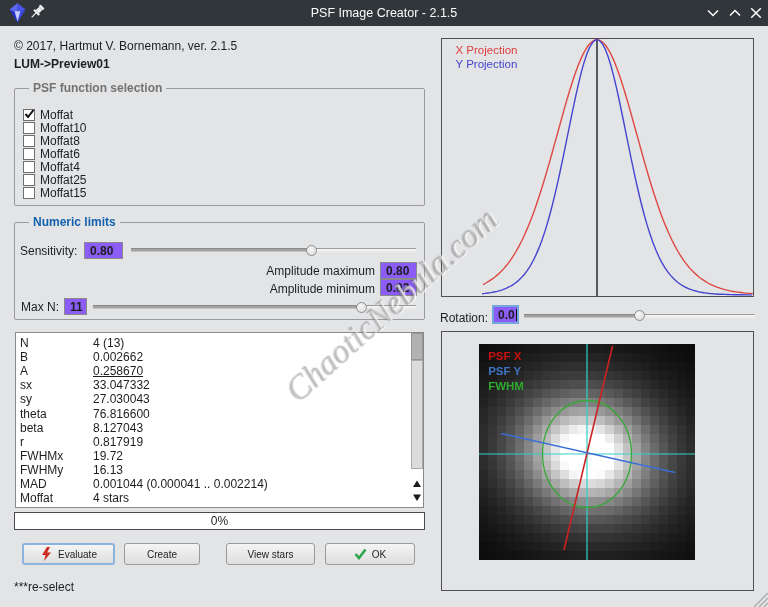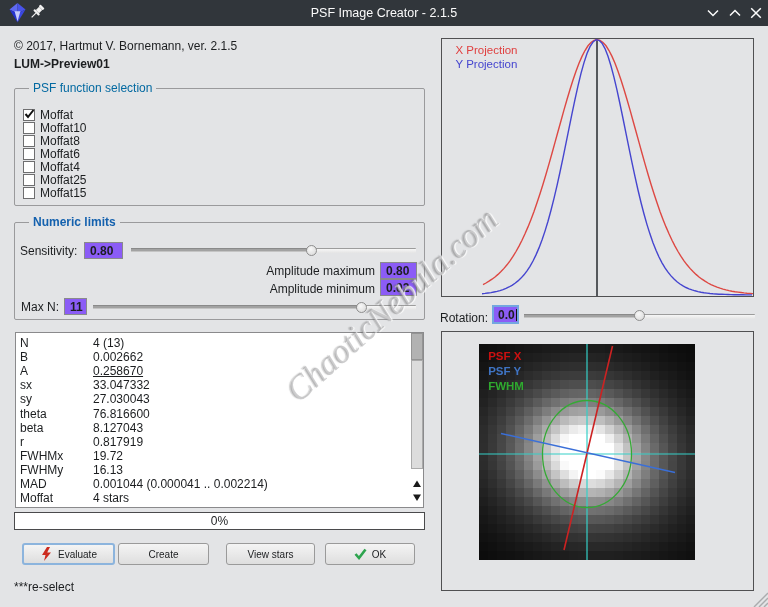--- a/index.html
+++ b/index.html
@@ -41,21 +41,21 @@
     <path d="M4 7.5 L9 2.5 L14 7.5" stroke="#fcfcfc" stroke-width="1.5" fill="none"></path>
   </svg>
 <svg class="abs" style="left:748px;top:6px" width="16" height="14" viewBox="0 0 16 14">
     <path d="M3.2 2.2 L12.8 11.8 M12.8 2.2 L3.2 11.8" stroke="#fcfcfc" stroke-width="1.5" fill="none"></path>
   </svg>
 
 <div class="abs" style="left:14px;top:39px;">© 2017, Hartmut V. Bornemann, ver. 2.1.5</div>
 <div class="abs" style="left:14px;top:57px;font-weight:bold;">LUM-&gt;Preview01</div>
 
 <div class="fieldset" style="left:14px;top:88px;width:411px;height:118px;"></div>
-<div class="abs" style="left:29px;top:81px;background:#e3e4e6;padding:0 4px;color:#0369a1;font-weight:normal;">PSF function selection</div>
+<div class="abs" style="left:29px;top:81px;background:#e3e4e6;padding:0 4px;color:#737373;font-weight:bold;">PSF function selection</div>
 <div class="cb" style="left:23px;top:109px;"></div>
 <svg class="abs" style="left:23px;top:107px" width="13" height="13" viewBox="0 0 13 13">
     <path d="M2.5 7 L5 10 L10.5 3" stroke="#111" stroke-width="2" fill="none"></path>
   </svg>
 <div class="abs" style="left:40px;top:108px;">Moffat</div>
 <div class="cb" style="left:23px;top:122px;"></div>
 <div class="abs" style="left:40px;top:121px;">Moffat10</div>
 <div class="cb" style="left:23px;top:135px;"></div>
 <div class="abs" style="left:40px;top:134px;">Moffat8</div>
 <div class="cb" style="left:23px;top:148px;"></div>
@@ -121,21 +121,21 @@
 <svg class="abs" style="left:412px;top:492px" width="10" height="12" viewBox="0 0 10 12">
     <polygon points="5,9 9,2.5 1,2.5" fill="#1a1a1a"></polygon>
   </svg>
 
 <div class="abs" style="left:14px;top:512px;width:411px;height:18px;background:#fff;border:1px solid #4a4a4c;display:flex;align-items:center;justify-content:center;">0%</div>
 
 <div class="btn" style="left:22px;top:543px;width:93px;border:2px solid #8cb4dd;">
   <svg width="13" height="14" viewBox="0 0 13 14" style="margin-right:5px">
       <polygon points="7,0 2,8 5.5,8 4,14 11,5.5 7.2,5.5 10,0" fill="#cc2a1e"></polygon>
     </svg>Evaluate</div>
-<div class="btn" style="left:118px;top:543px;width:91px;">Create</div>
+<div class="btn" style="left:124px;top:543px;width:76px;">Create</div>
 <div class="btn" style="left:226px;top:543px;width:89px;">View stars</div>
 <div class="btn" style="left:325px;top:543px;width:90px;">
   <svg width="13" height="12" viewBox="0 0 13 12" style="margin-right:5px">
       <path d="M1.5 6 L5 10 L11.5 1.5" stroke="#2da44e" stroke-width="2.6" fill="none"></path>
     </svg>OK</div>
 
 <div class="abs" style="left:14px;top:580px;">***re-select</div>
 
 <div class="abs" style="left:441px;top:38px;width:313px;height:259px;border:1.5px solid #505052;"></div>
 <svg class="abs" style="left:442px;top:39px" width="311" height="257" viewBox="0 0 311 257">

